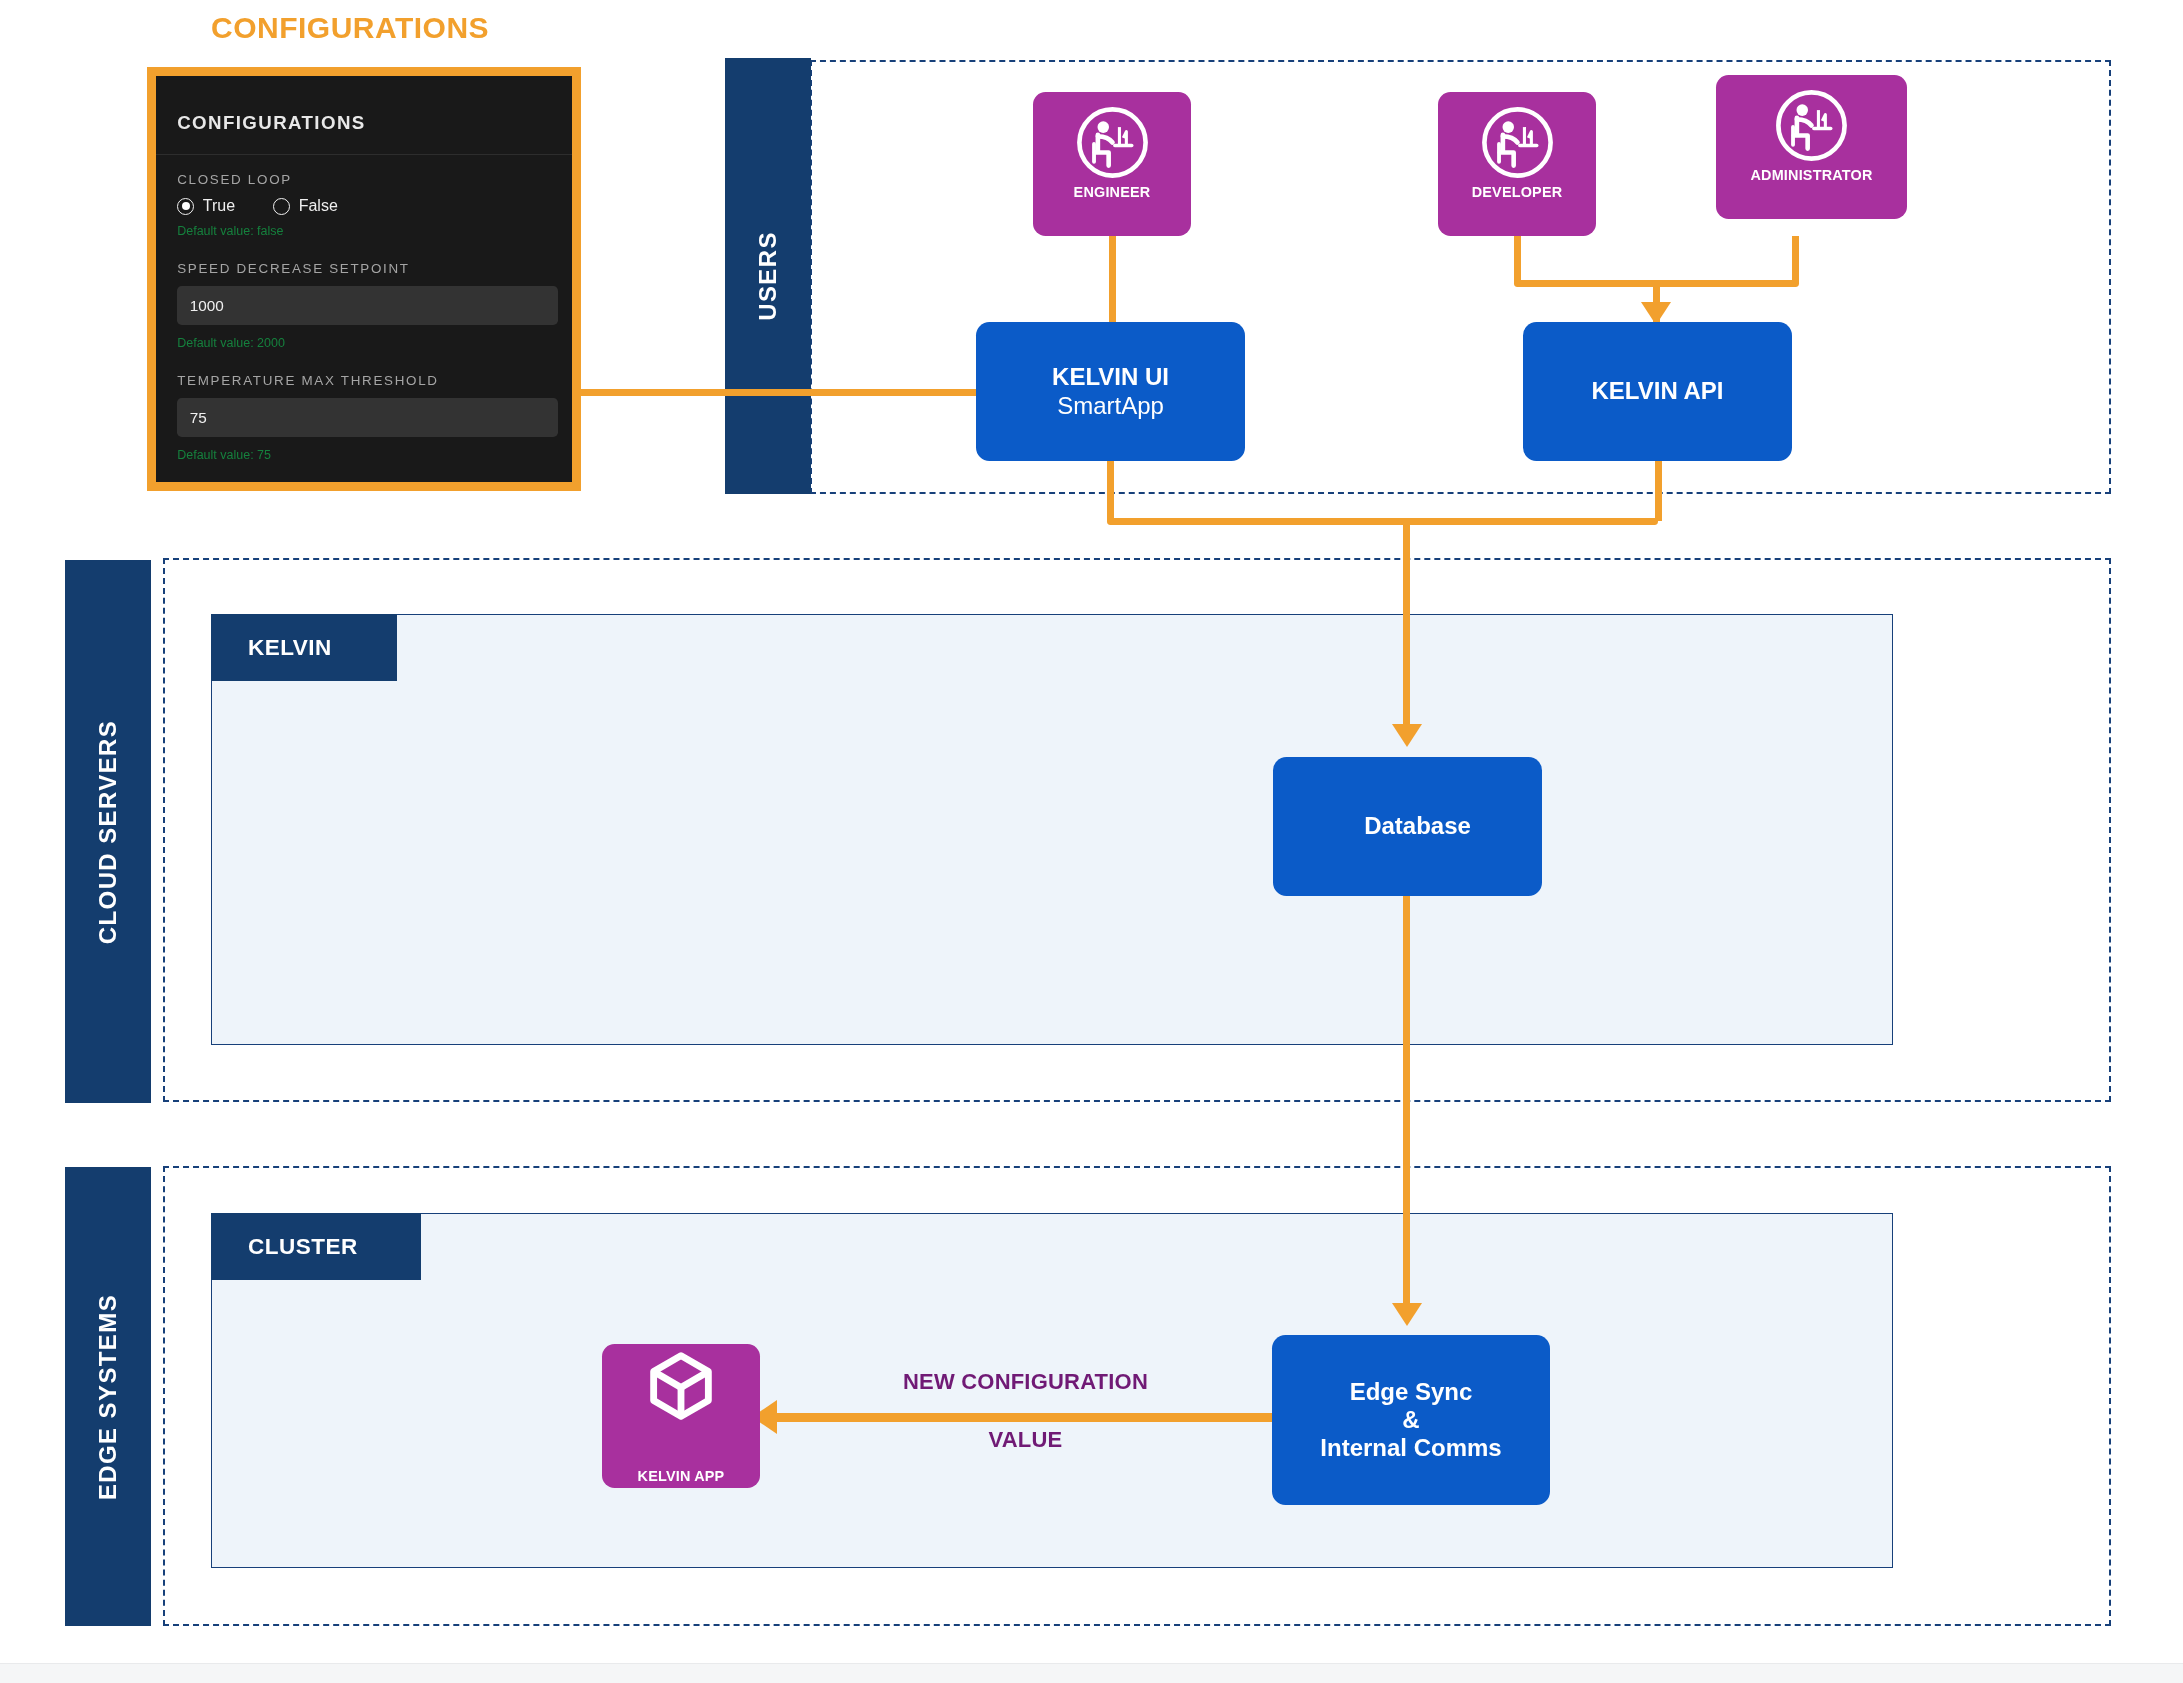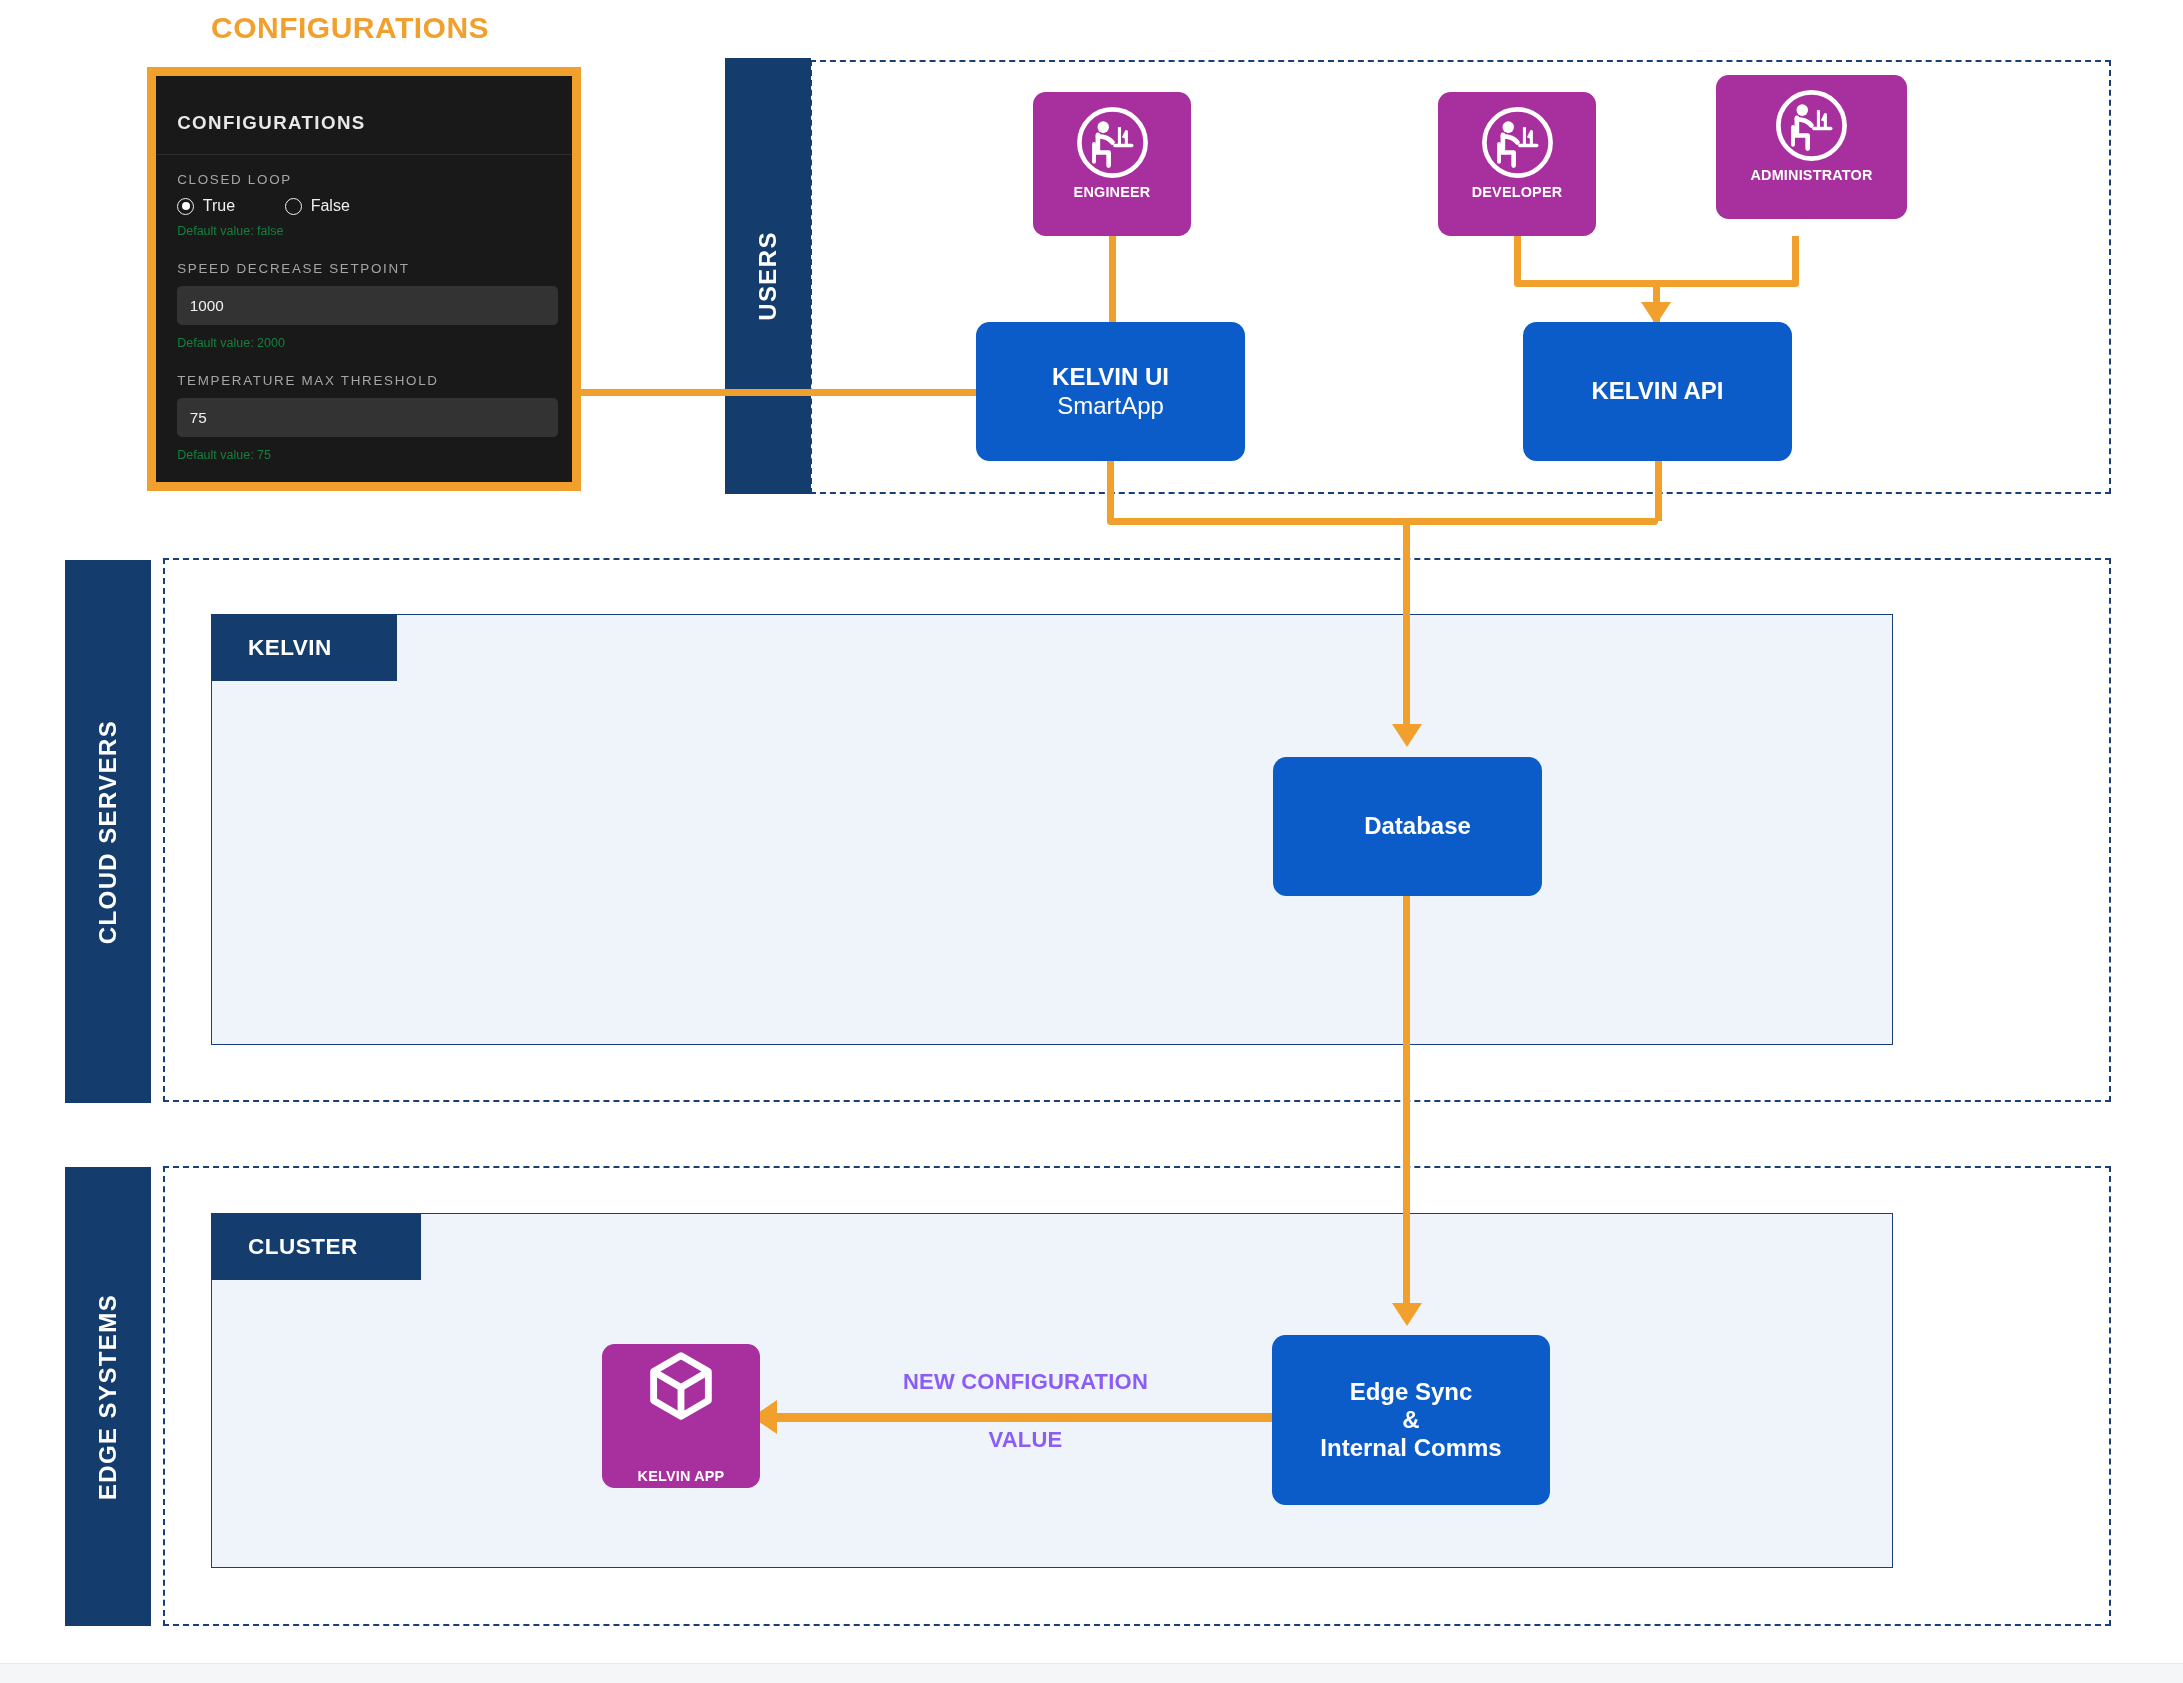--- a/index.html
+++ b/index.html
@@ -35,21 +35,21 @@
   .cfg-title{
     position:absolute;left:21.6px;top:36px;
     color:#e8e8e8;font-size:18.7px;font-weight:bold;letter-spacing:1.4px;
   }
   .cfg-divider{position:absolute;left:0;top:78px;width:100%;height:1px;background:#2d2d2d;}
   .cfg-body{position:absolute;left:21.6px;top:96px;right:14.4px;}
 
   .cfg-label{
     color:#a5a5a5;font-size:13.4px;letter-spacing:1.7px;margin-bottom:10.5px;
   }
-  .radio-row{display:flex;align-items:flex-end;gap:13px;margin-bottom:8.6px;}
+  .radio-row{display:flex;align-items:flex-end;gap:1px;margin-bottom:8.6px;}
   .radio-item{display:flex;align-items:center;margin-right:37px;}
   .radio-dot{
     width:17px;height:17px;border-radius:50%;
     border:1.9px solid #f1f1f1;box-sizing:border-box;
     display:flex;align-items:center;justify-content:center;margin-right:8.6px;
   }
   .radio-dot.on::after{content:"";width:8.1px;height:8.1px;border-radius:50%;background:#ffffff;display:block;}
   .radio-text{color:#efefef;font-size:16px;}
   .cfg-default{color:#15803d;font-size:12.5px;margin-bottom:23px;}
   .cfg-input{
@@ -107,21 +107,21 @@
   .conn{background:#F2A02D;}
   .arrow-down{
     width:0;height:0;border-left:15px solid transparent;border-right:15px solid transparent;
     border-top:23px solid #F2A02D;
   }
   .arrow-left{
     width:0;height:0;border-top:17px solid transparent;border-bottom:17px solid transparent;
     border-right:25px solid #F2A02D;
   }
   .edge-caption{
-    color:#8b5cf6;font-size:22px;font-weight:bold;text-align:center;line-height:1.25;letter-spacing:0.2px;
+    color:#701a75;font-size:22px;font-weight:bold;text-align:center;line-height:1.25;letter-spacing:0.2px;
   }
 </style>
 </head>
 <body>
 
 <div id="stage">
 
   <div class="abs headline">CONFIGURATIONS</div>
 
   <div class="abs dashed-box" style="left:810px;top:60px;width:1301px;height:434px;"></div>

